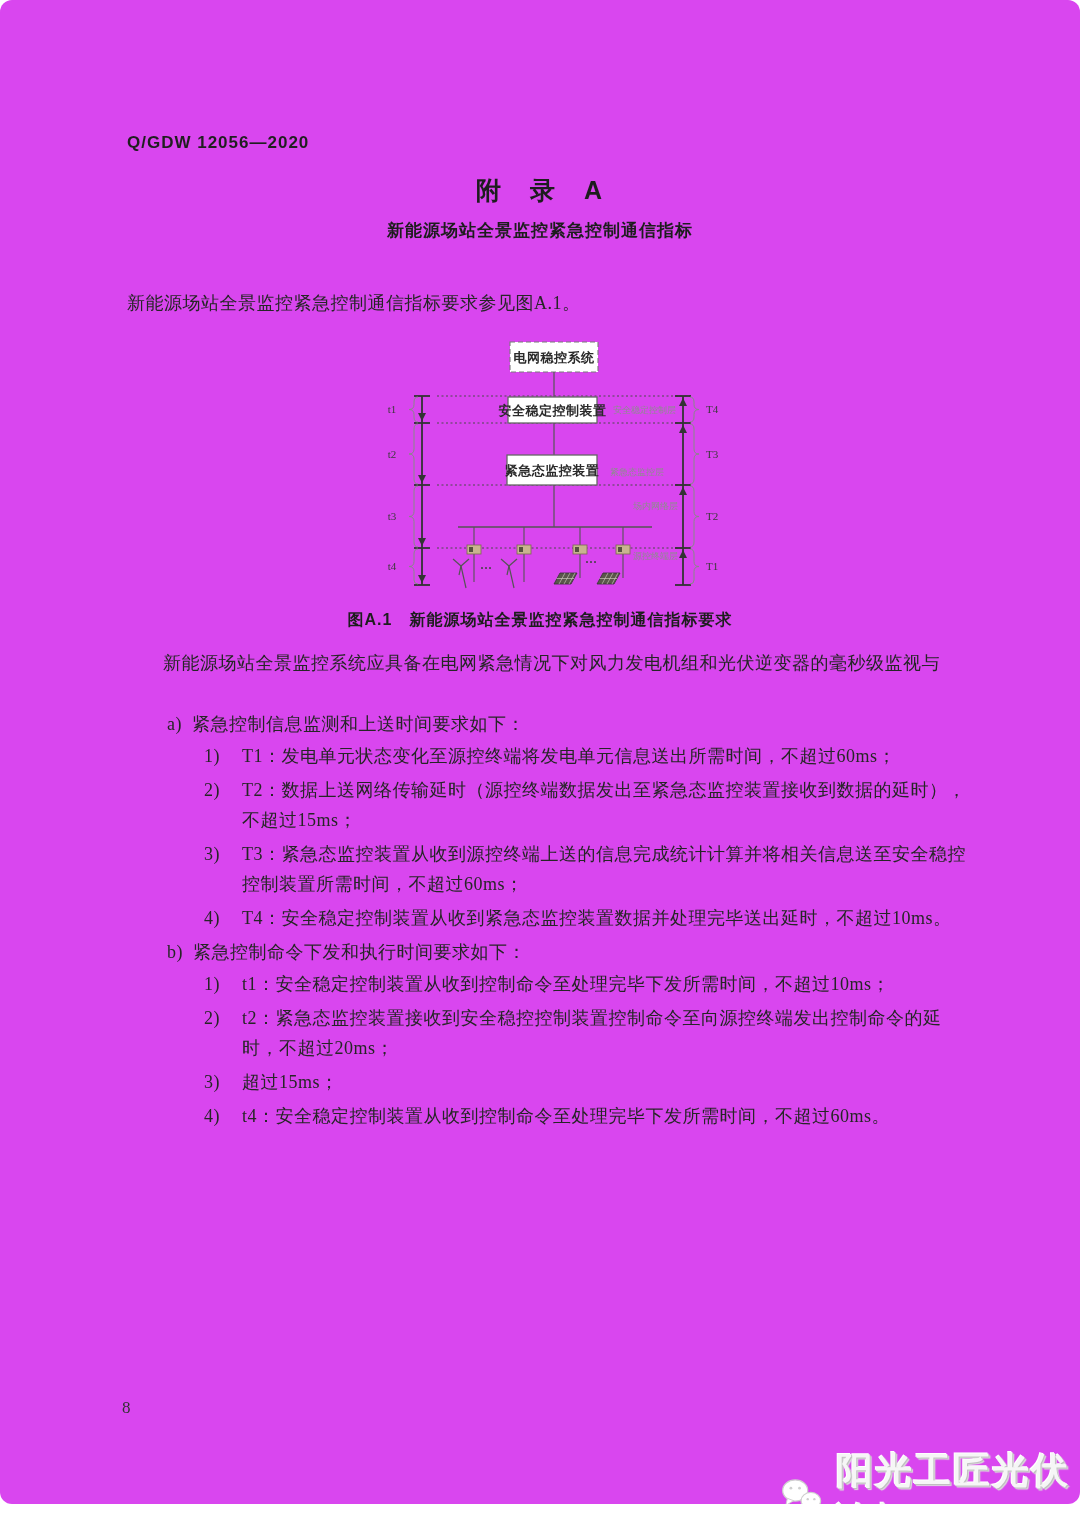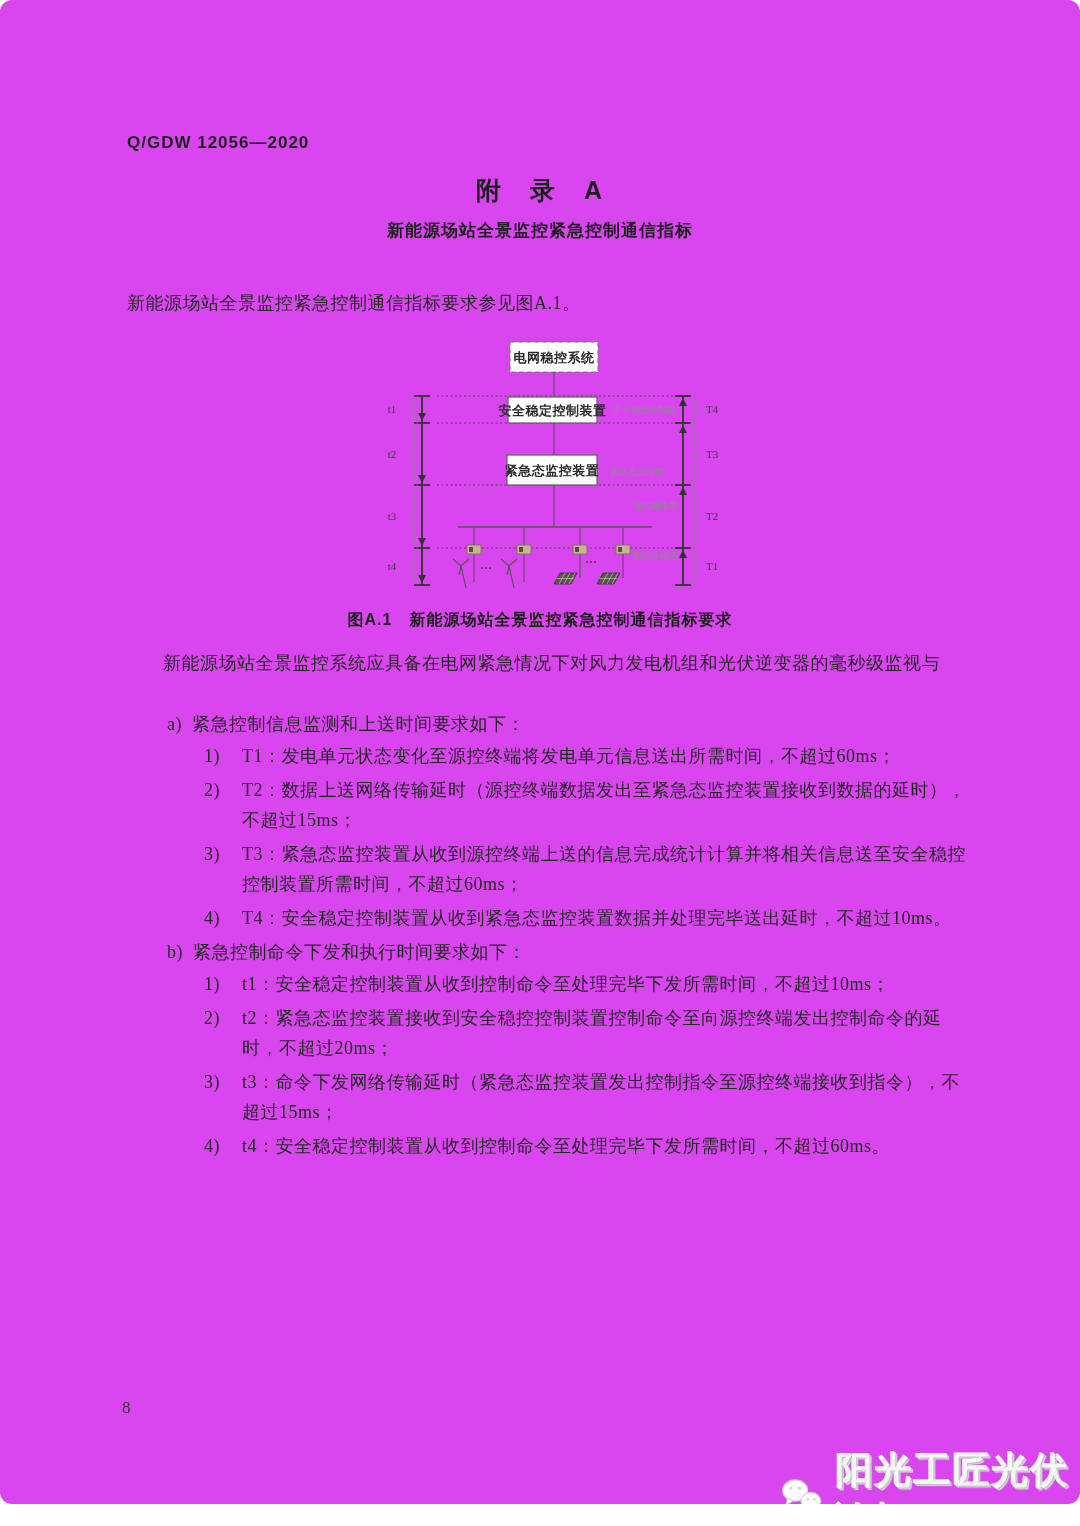--- a/index.html
+++ b/index.html
@@ -251,21 +251,20 @@
     <div class="list-item">
       <span class="num">2)</span>
       <div class="item-lines">
         <div class="line">t2：紧急态监控装置接收到安全稳控控制装置控制命令至向源控终端发出控制命令的延</div>
         <div class="line">时，不超过20ms；</div>
       </div>
     </div>
     <div class="list-item">
       <span class="num">3)</span>
       <div class="item-lines">
-        <div class="line">t3：命令下发网络传输延时（紧急态监控装置发出控制指令至源控终端接收到指令），不</div>
         <div class="line">超过15ms；</div>
       </div>
     </div>
     <div class="list-item">
       <span class="num">4)</span>
       <div class="item-lines">
           <div class="line">t4：安全稳定控制装置从收到控制命令至处理完毕下发所需时间，不超过60ms。</div>
         </div>
     </div>
 

